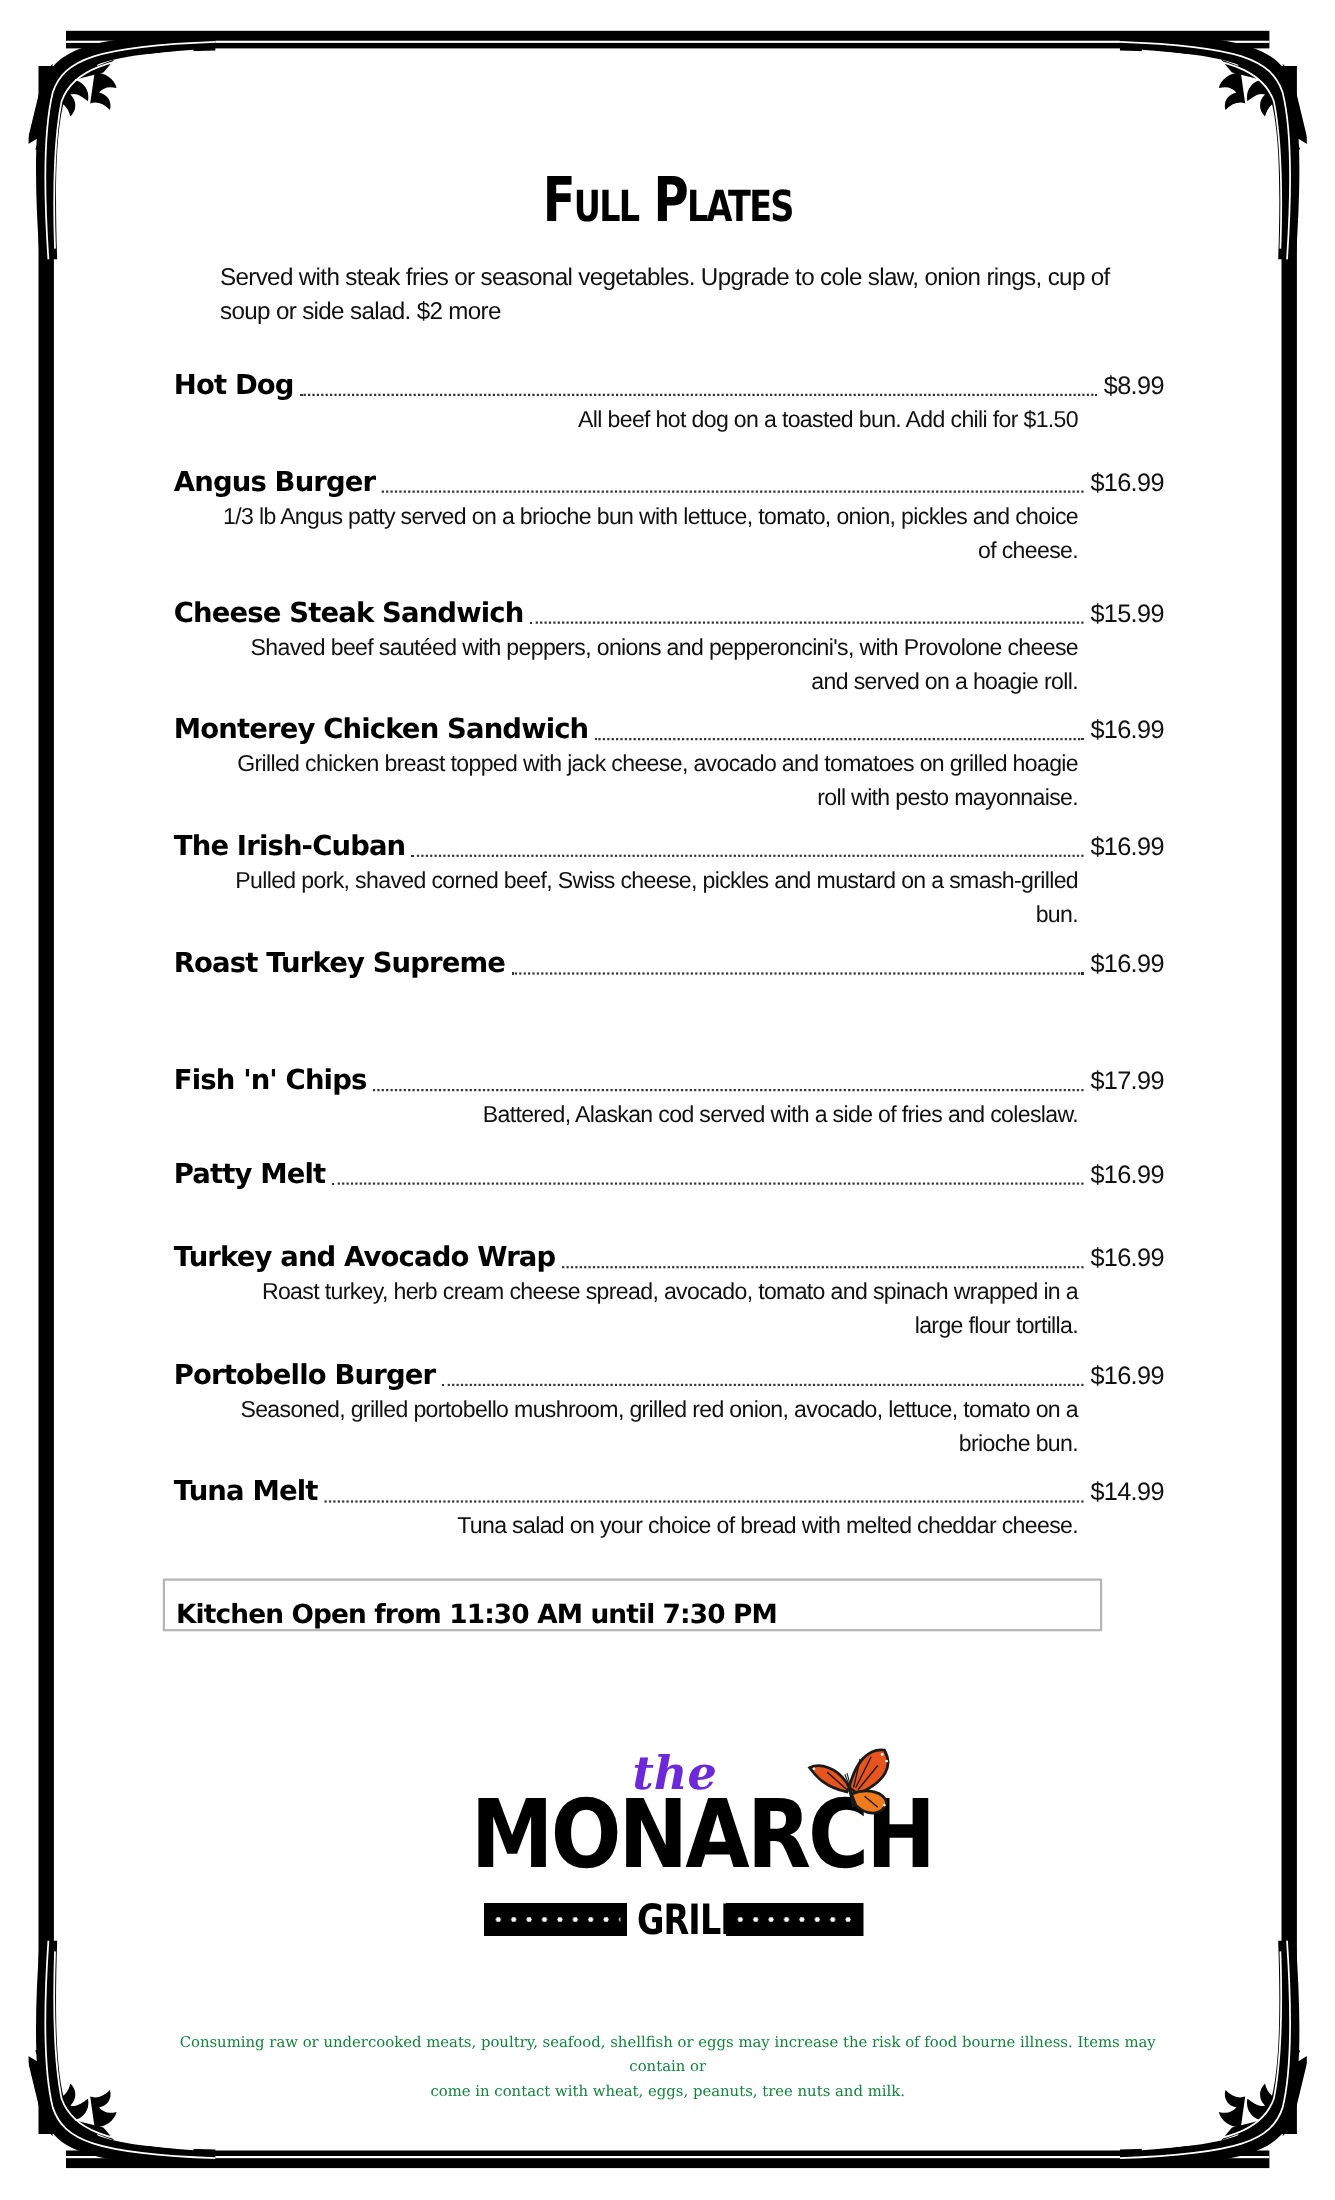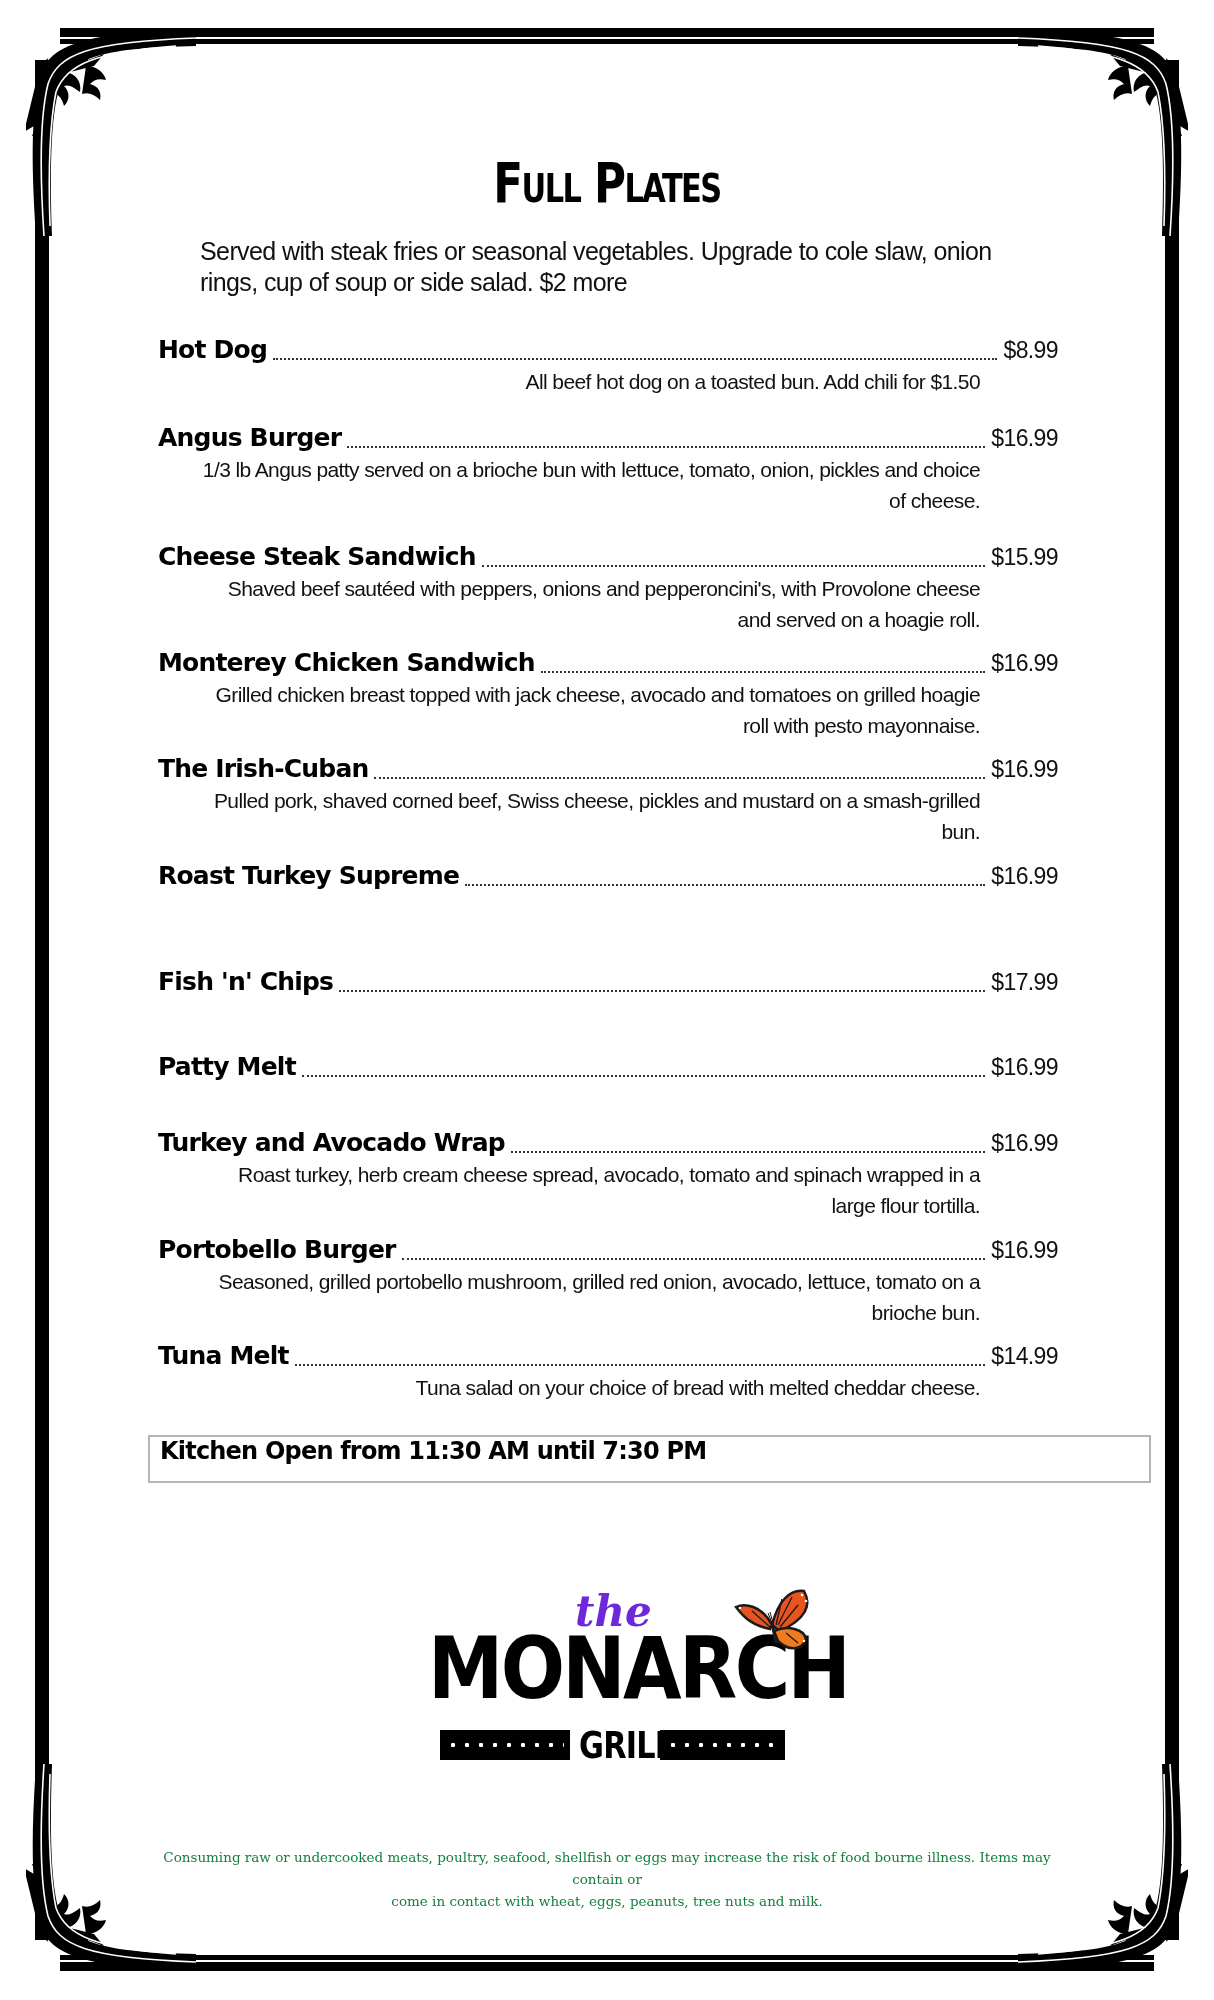--- a/index.html
+++ b/index.html
@@ -25,44 +25,44 @@
 
   .title {
     position: absolute; top: 150px; left: 0; width: 1214px; text-align: center;
     font-family: "DejaVu Sans", sans-serif; font-weight: bold; font-size: 56px;
     letter-spacing: -2px; transform: scaleX(0.78); transform-origin: 607px 0;
     font-variant: small-caps; color: #000;
   }
   .intro {
     position: absolute; left: 200px; top: 236px; width: 830px;
     font-family: "Liberation Sans Narrow", "Liberation Sans", sans-serif;
-    font-size: 25px; line-height: 31px; color: #111;
+    font-size: 22px; line-height: 31px; color: #111;
     letter-spacing: -0.6px;
   }
   .item { position: absolute; left: 158px; width: 900px; }
   .item-row { display: flex; align-items: flex-end; height: 32px; }
   .item-name {
     font-family: "DejaVu Sans", sans-serif; font-weight: bold; font-size: 25px; color: #000;
     white-space: nowrap; letter-spacing: -0.8px;
   }
   .leader {
     flex: 1; margin: 0 6px; border-bottom: 2px dotted #333; height: 0; position: relative; top: -4px;
   }
   .item-price {
     font-family: "Liberation Sans", sans-serif; font-size: 23px; color: #111; white-space: nowrap;
     letter-spacing: -0.6px;
   }
   .item-desc {
     margin-left: 42px; width: 780px; font-family: "Liberation Sans", sans-serif;
     font-size: 21px; line-height: 31px; color: #111; letter-spacing: -0.6px; margin-top: 2px; text-align: right;
   }
   .kitchen-box {
-    position: absolute; left: 148px; top: 1435px; width: 1003px; height: 48px;
+    position: absolute; left: 148px; top: 1435px; width: 854px; height: 48px;
     border: 2px solid #b5b5b5; box-sizing: border-box; padding-left: 10px;
-    display: flex; align-items: flex-start;
+    display: flex; align-items: flex-end;
   }
   .kitchen-text {
     font-family: "DejaVu Sans", sans-serif; font-weight: bold; font-size: 24px; color: #000;
     letter-spacing: -0.8px;
   }
   .logo { position: absolute; left: 420px; top: 1585px; width: 380px; height: 180px; }
   .logo-the {
     position: absolute; left: 155px; top: 2px; font-family: "DejaVu Serif", serif; font-style: italic;
     font-weight: bold; font-size: 42px; color: #6d28d9;
   }
@@ -206,20 +206,21 @@
       <span class="leader"></span>
       <span class="item-price">$16.99</span>
     </div>
 </div>
 <div class="item" style="top:964px">
   <div class="item-row">
       <span class="item-name">Fish 'n' Chips</span>
       <span class="leader"></span>
       <span class="item-price">$17.99</span>
     </div>
+  <div class="item-desc">Battered, Alaskan cod served with a side of fries and coleslaw.</div>
 </div>
 <div class="item" style="top:1049px">
   <div class="item-row">
       <span class="item-name">Patty Melt</span>
       <span class="leader"></span>
       <span class="item-price">$16.99</span>
     </div>
 </div>
 <div class="item" style="top:1125px">
   <div class="item-row">

